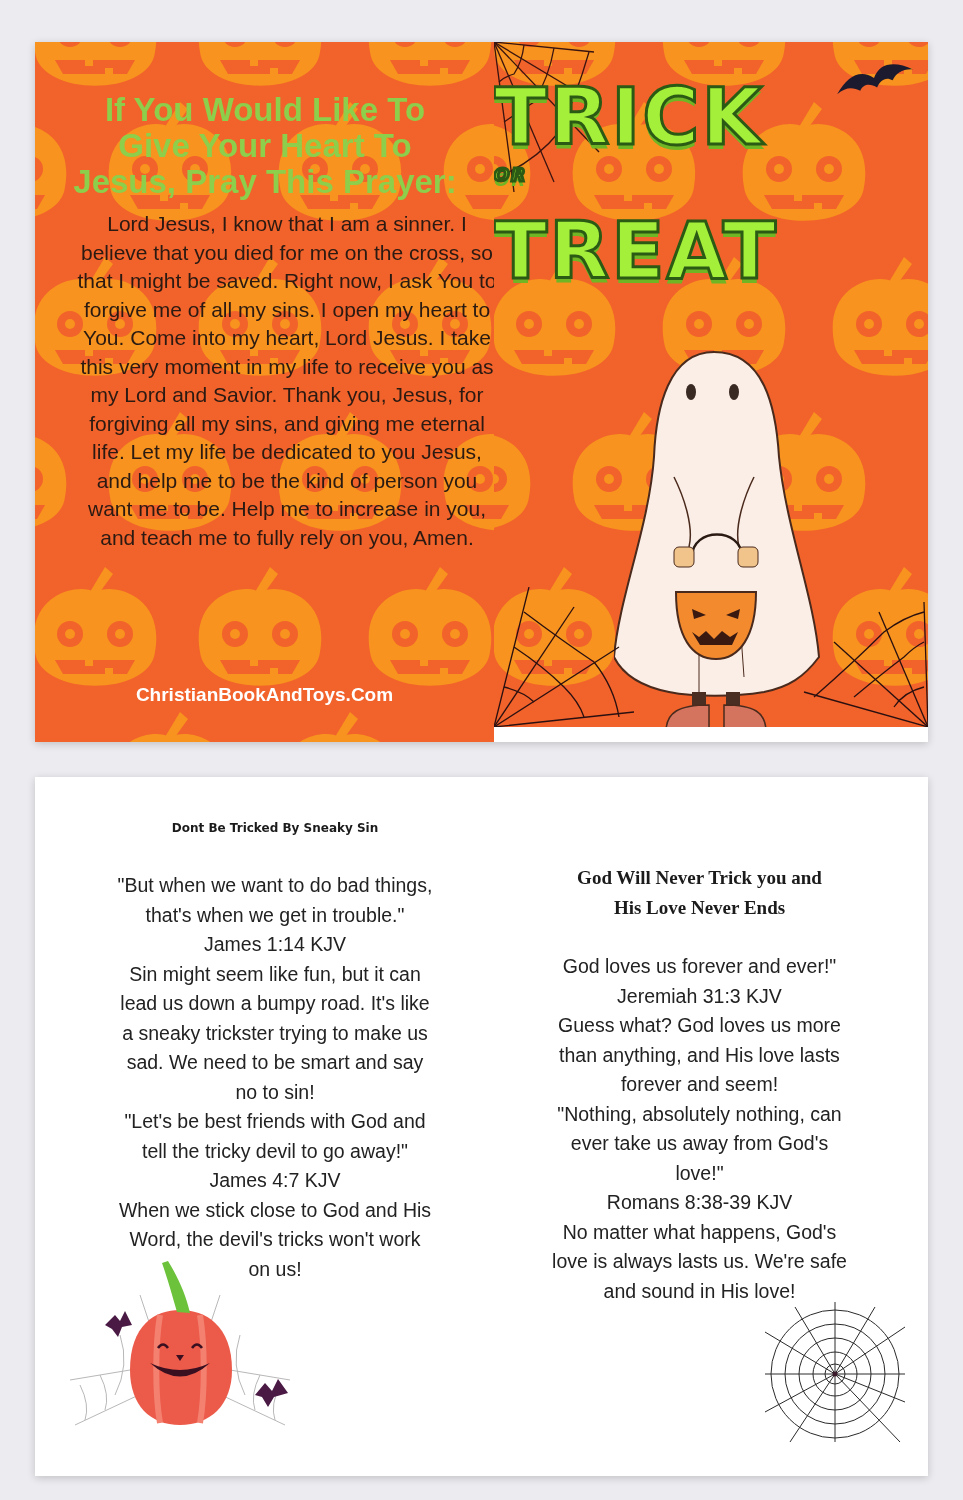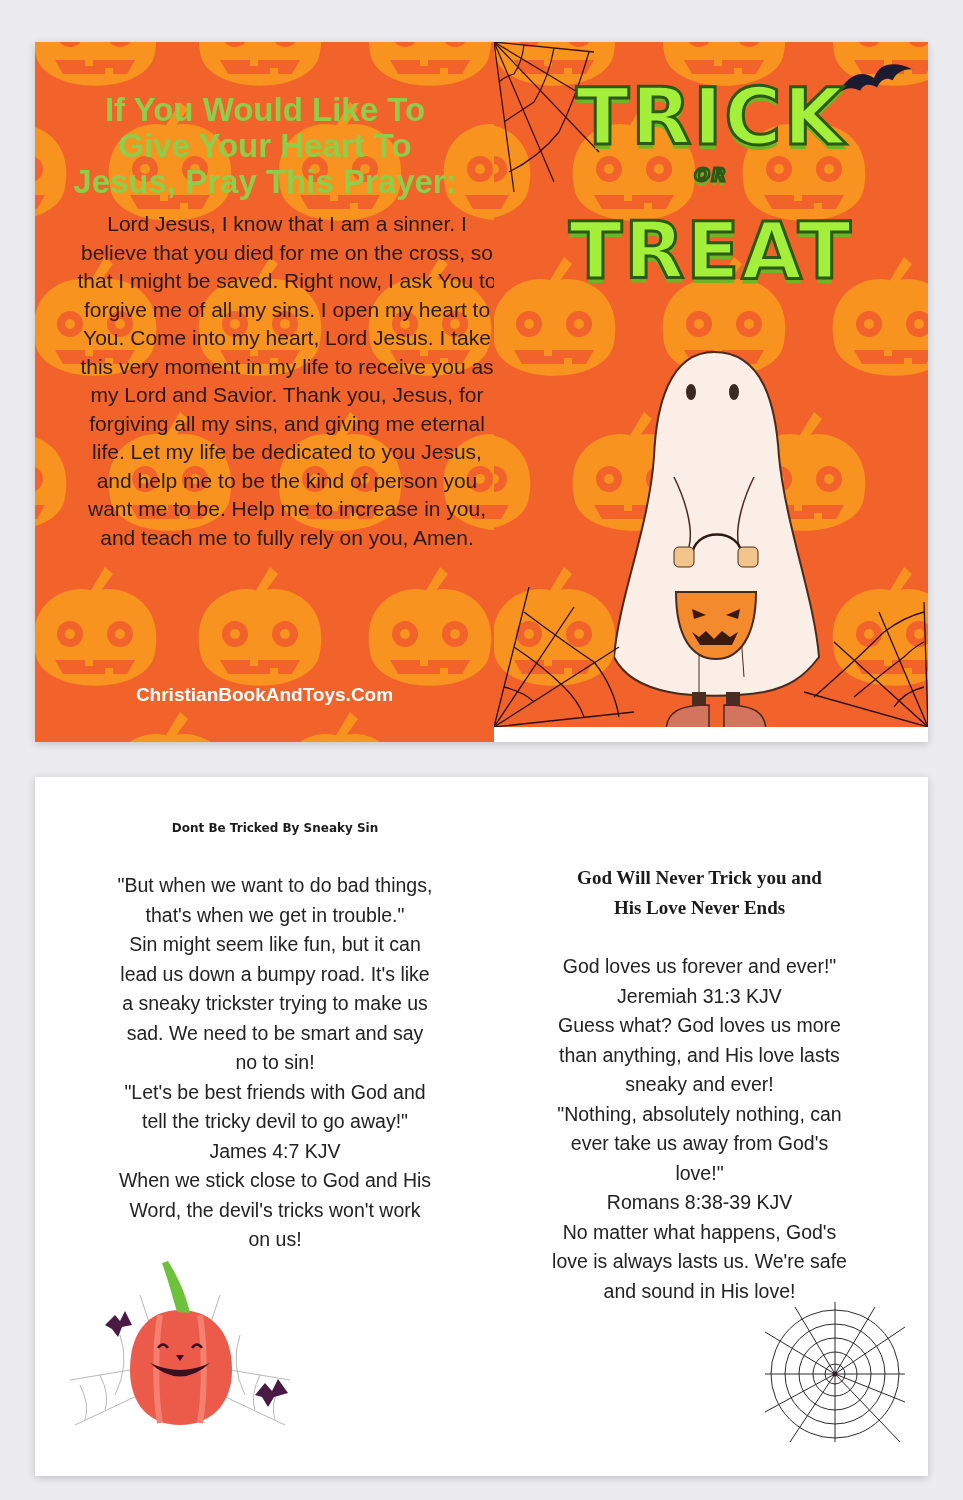--- a/index.html
+++ b/index.html
@@ -30,21 +30,21 @@
   }
   .prayer-body {
     position:absolute; left:20px; width:420px; top:168px;
     text-align:center; color:#2a1a12; font-size:21px; line-height:28.5px;margin-left:22px;
   }
   .site-link {
     position:absolute; left:0; width:459px; top:642px; text-align:center;
     color:#fff; font-weight:bold; font-size:19px;
   }
 
-  .tot { position:absolute; text-align:center; left:0; width:434px; }
+  .tot { position:absolute; text-align:left; left:0; width:434px; }
   .tot-word {
     font-family:"DejaVu Sans", sans-serif; font-weight:bold;
     color:#a4ef3a; -webkit-text-stroke:3px #2b5a14; letter-spacing:2px;
     text-shadow:0 5px 0 #6fb524;
   }
   #trick { top:30px; font-size:78px; }
   #or { top:122px; font-size:18px; font-style:italic; }
   #treat { top:164px; font-size:78px; }
 
   .col-title {
@@ -188,20 +188,21 @@
       </g>
     </svg>
   </div>
 </div>
 
 <div class="card" id="bottom-card">
   <div class="col-title" id="left-title">Dont Be Tricked By Sneaky Sin</div>
   <div class="col-text" id="left-text">
     <div>"But when we want to do bad things,</div>
     <div>that's when we get in trouble."</div>
+    <div>James 1:14 KJV</div>
     <div>Sin might seem like fun, but it can</div>
     <div>lead us down a bumpy road. It's like</div>
     <div>a sneaky trickster trying to make us</div>
     <div>sad. We need to be smart and say</div>
     <div>no to sin!</div>
     <div>"Let's be best friends with God and</div>
     <div>tell the tricky devil to go away!"</div>
     <div>James 4:7 KJV</div>
     <div>When we stick close to God and His</div>
     <div>Word, the devil's tricks won't work</div>
@@ -210,21 +211,21 @@
 
   <div class="col-title" id="right-title">
     <div>God Will Never Trick you and</div>
     <div>His Love Never Ends</div>
   </div>
   <div class="col-text" id="right-text">
     <div>God loves us forever and ever!"</div>
     <div>Jeremiah 31:3 KJV</div>
     <div>Guess what? God loves us more</div>
     <div>than anything, and His love lasts</div>
-    <div>sneaky and ever!</div>
+    <div>forever and seem!</div>
     <div>"Nothing, absolutely nothing, can</div>
     <div>ever take us away from God's</div>
     <div>love!"</div>
     <div>Romans 8:38-39 KJV</div>
     <div>No matter what happens, God's</div>
     <div>love is always lasts us. We're safe</div>
     <div>and sound in His love!</div>
   </div>
 
   <svg class="deco" style="left:25px;top:478px" width="240" height="180">

